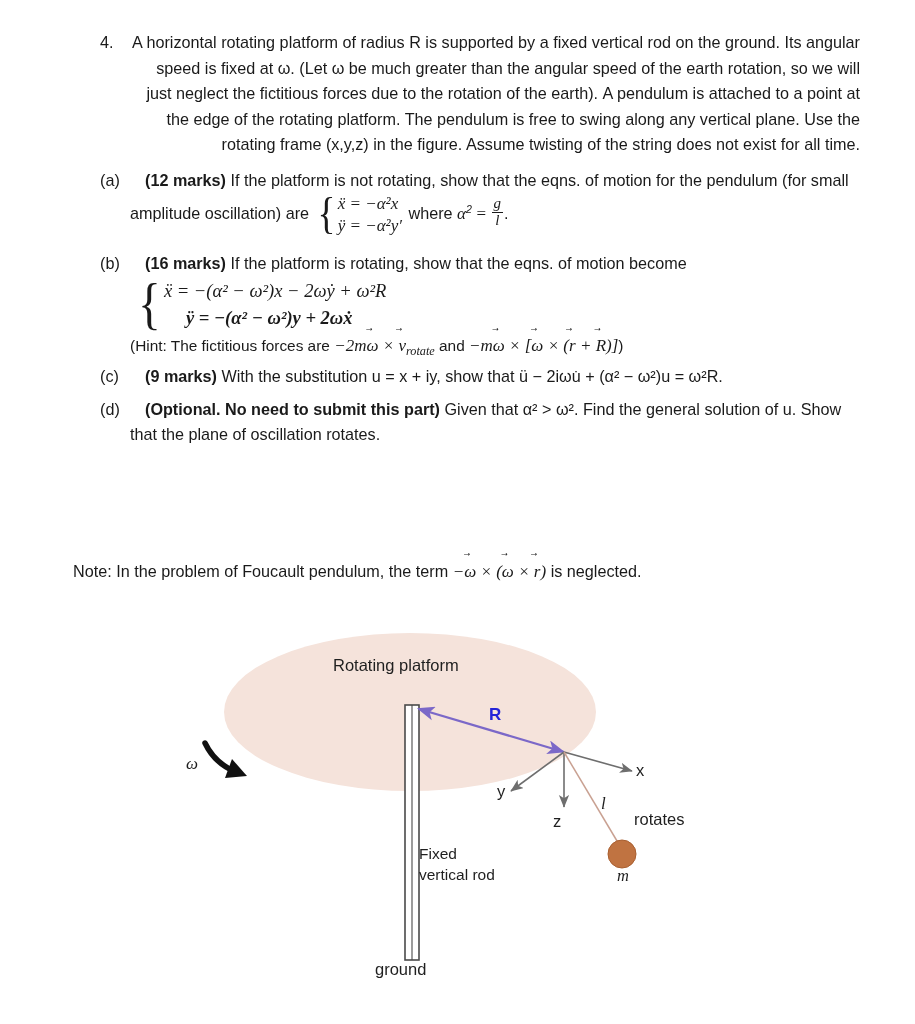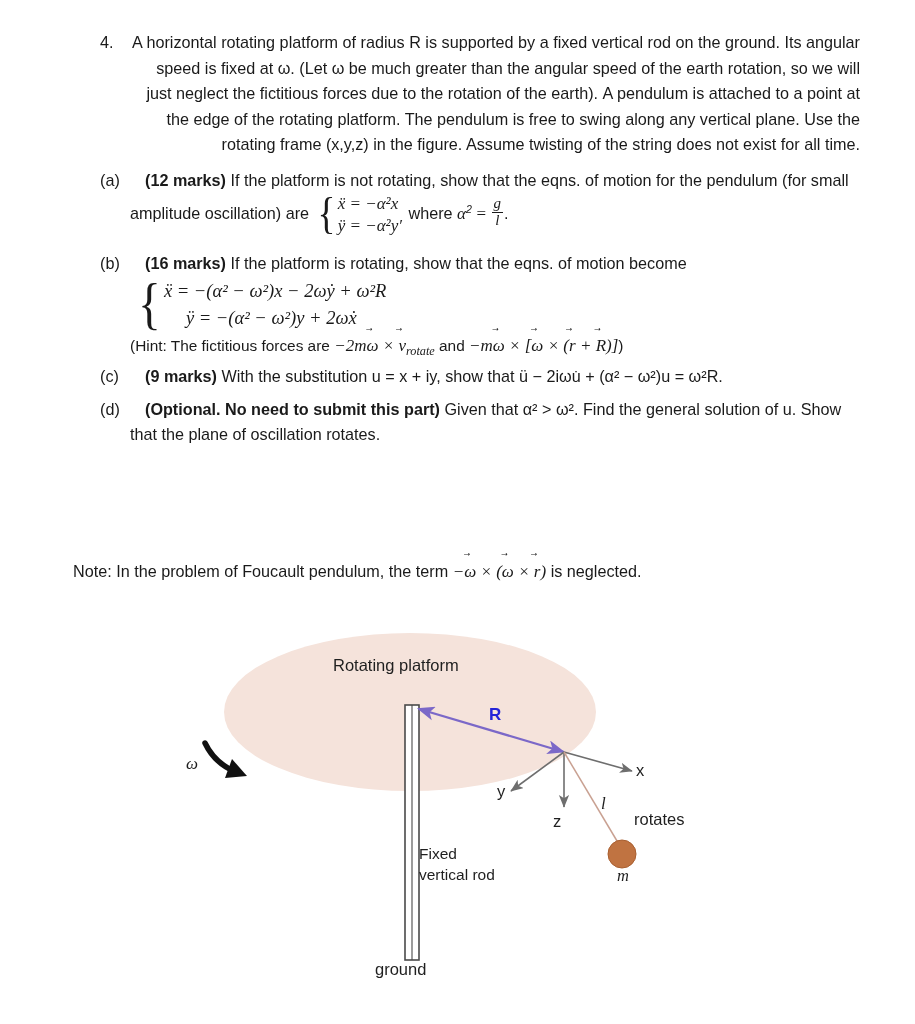--- a/index.html
+++ b/index.html
@@ -239,21 +239,21 @@
     <div class="part-row" style="margin-top:14px;">
       <div class="part-label">(b)</div>
       <div class="part-body">
         <span class="marks">(16 marks)</span>
         <span>If the platform is rotating, show that the eqns. of motion become</span>
         <div class="sysblock">
           <span class="sys sys-big">
             <span class="brace">{</span>
             <span class="eqs">
               <div>ẍ = −(α² − ω²)x − 2ωẏ + ω²R</div>
-              <div style="padding-left:22px;">ÿ = −(α² − ω²)y + 2ωẋ</div>
+              <div style="padding-left:22px;font-weight:bold;">ÿ = −(α² − ω²)y + 2ωẋ</div>
             </span>
           </span>
         </div>
         <div class="hint-line">
           <span>(Hint: The fictitious forces are </span><span class="math">−2<em>m</em><span class="vec"><span class="varr">⃗</span>ω</span> × <span class="vec"><span class="varr">⃗</span>v</span><span class="subsc">rotate</span></span><span> and </span><span class="math">−<em>m</em><span class="vec"><span class="varr">⃗</span>ω</span> × [<span class="vec"><span class="varr">⃗</span>ω</span> × (<span class="vec"><span class="varr">⃗</span>r</span> + <span class="vec"><span class="varr">⃗</span>R</span>)]</span><span>)</span>
         </div>
       </div>
     </div>
 
     <div class="part-row" style="margin-top:6px;">

